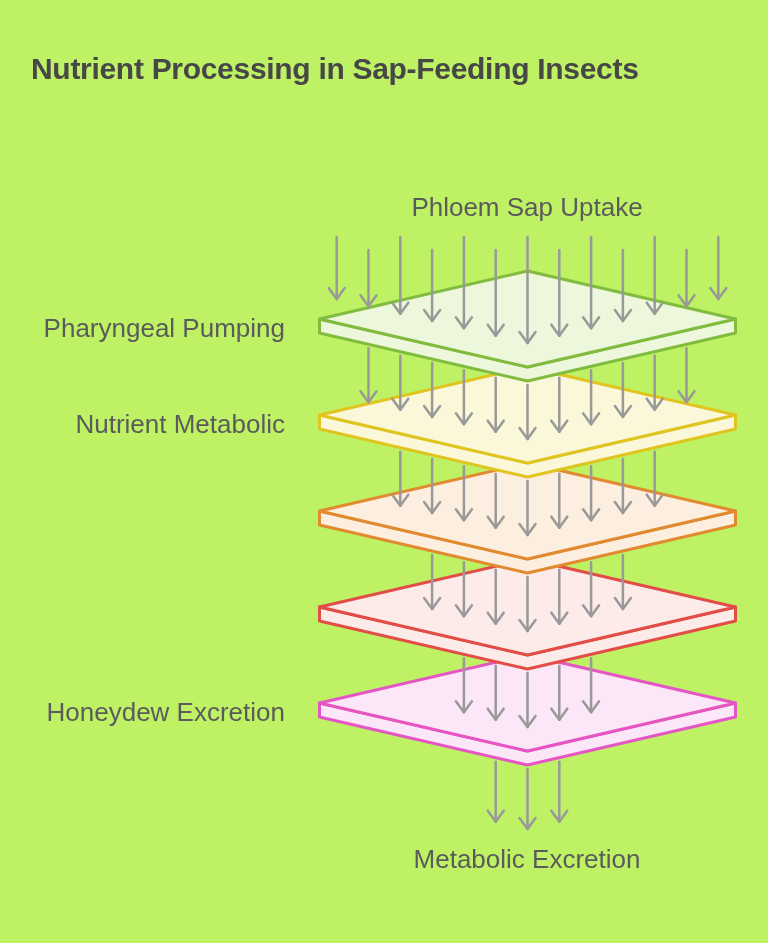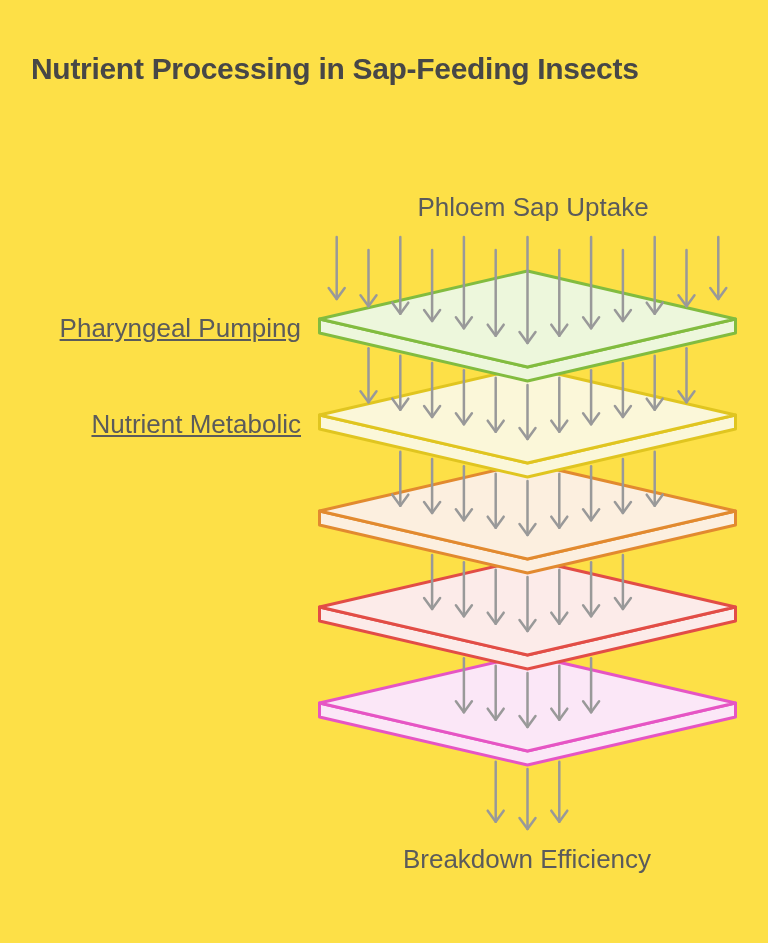--- a/index.html
+++ b/index.html
@@ -1,36 +1,35 @@
 <!DOCTYPE html>
 <html><head>
 <meta charset="utf-8">
 <style>
   html,body{margin:0;padding:0;background:#ffffff;}
   .canvas{
-    position:relative;width:768px;height:943px;background:#fde047;
+    position:relative;width:768px;height:943px;background:#bef264;
     font-family:"Liberation Sans",sans-serif;overflow:hidden;
   }
   .title{
     position:absolute;left:31px;top:54px;margin:0;
     font-size:30px;font-weight:bold;letter-spacing:-0.3px;
     color:#474747;line-height:1;white-space:nowrap;
   }
   #stack{position:absolute;left:0;top:0;}
   .io-label{
     position:absolute;left:527px;transform:translate(-50%,-50%);
     font-size:26px;color:#5b5b5b;white-space:nowrap;line-height:1;
   }
-  .io-input{top:207px;margin-left:6px;}
+  .io-input{top:207px;}
   .io-output{top:859px;}
   .layer-label{
-    position:absolute;right:467px;transform:translateY(-50%);
+    position:absolute;right:483px;transform:translateY(-50%);
     font-size:26px;color:#5b5b5b;white-space:nowrap;line-height:1;
     text-align:left;
-    text-decoration:underline;
   }
   .l0{top:328px}.l1{top:424px}.l2{top:520px}.l3{top:616px}.l4{top:712px}
 </style>
 </head>
 <body>
 
 <div class="canvas">
   <h1 class="title">Nutrient Processing in Sap-Feeding Insects</h1>
 
   <svg id="stack" width="768" height="943" viewBox="0 0 768 943">
@@ -161,15 +160,16 @@
         <path d="M 519.5 818 L 527.5 829 L 535.5 818"></path>
         <line x1="559.3" y1="761.6615384615385" x2="559.3" y2="821.6615384615385"></line>
         <path d="M 551.3 810.6615384615385 L 559.3 821.6615384615385 L 567.3 810.6615384615385"></path>
       </g>
     </svg>
 
   <div class="io-label io-input">Phloem Sap Uptake</div>
 
   <div class="layer-label l0">Pharyngeal Pumping</div>
   <div class="layer-label l1">Nutrient Metabolic</div>
+  <div class="layer-label l4">Honeydew Excretion</div>
 
-  <div class="io-label io-output">Breakdown Efficiency</div>
+  <div class="io-label io-output">Metabolic Excretion</div>
 </div>
 
 </body></html>

